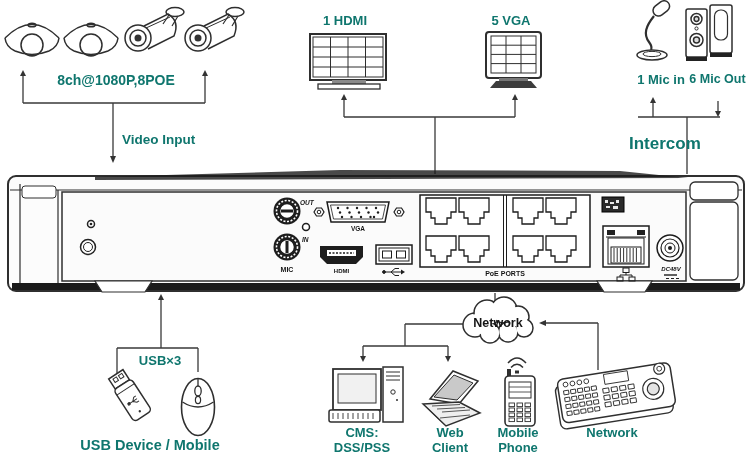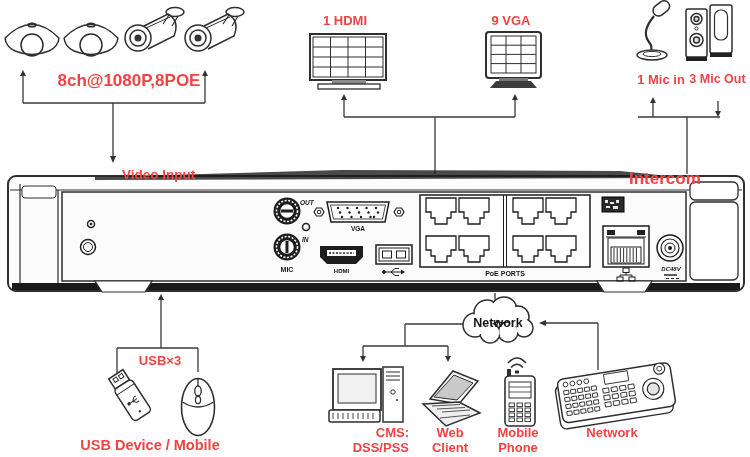--- a/index.html
+++ b/index.html
@@ -1,21 +1,21 @@
 <!DOCTYPE html>
 <html><head>
 <meta charset="utf-8">
 <style>
   html,body{margin:0;padding:0;background:#fff;}
   .canvas{position:relative;width:750px;height:457px;background:#fff;overflow:hidden;
           font-family:"Liberation Sans",sans-serif;}
   .art{position:absolute;left:0;top:0;z-index:1;}
-  .lbl{position:absolute;z-index:2;font-weight:bold;color:#ef4444;text-align:center;
+  .lbl{position:absolute;z-index:2;font-weight:bold;color:#0f766e;text-align:center;
        font-size:13px;line-height:15px;white-space:nowrap;}
-  .lbl.left{text-align:left;margin-top:35px;}
+  .lbl.left{text-align:left;}
   svg text{font-family:"Liberation Sans",sans-serif;font-weight:bold;fill:#141414;}
 </style>
 </head>
 <body>
 
 <div class="canvas">
 
   <svg class="art" width="750" height="457" viewBox="0 0 750 457">
 
     <g stroke="#3a3a3a" stroke-width="1.3" fill="none">
@@ -388,34 +388,34 @@
           <rect x="62" y="28" width="6" height="4.5"></rect>
           <rect x="70.5" y="28" width="6" height="4.5"></rect>
       </g>
       <circle cx="95" cy="22" r="10.5" fill="none" stroke="#2f2f2f" stroke-width="1.2"></circle>
       <circle cx="95" cy="22" r="6" fill="#e4e4e4" stroke="#2f2f2f" stroke-width="1.2"></circle>
       <circle cx="104" cy="3" r="5.5" fill="#fff" stroke="#2f2f2f" stroke-width="1.2"></circle>
       <circle cx="104" cy="3" r="2.4" fill="none" stroke="#2f2f2f" stroke-width="0.9"></circle>
     </g>
   </svg>
 
-  <div class="lbl" style="left:49px;top:73px;width:160px;font-size:17px;">8ch@1080P,8POE</div>
+  <div class="lbl" style="left:36px;top:73px;width:160px;font-size:14px;">8ch@1080P,8POE</div>
   <div class="lbl left" style="left:122px;top:132px;font-size:13.5px;">Video Input</div>
 
   <div class="lbl" style="left:305px;top:13px;width:80px;">1 HDMI</div>
-  <div class="lbl" style="left:471px;top:13px;width:80px;">9 VGA</div>
+  <div class="lbl" style="left:471px;top:13px;width:80px;">5 VGA</div>
 
   <div class="lbl" style="left:627px;top:72px;width:68px;font-size:13px;">1 Mic in</div>
-  <div class="lbl" style="left:685px;top:72px;width:65px;font-size:12.5px;">3 Mic Out</div>
+  <div class="lbl" style="left:685px;top:72px;width:65px;font-size:12.5px;">6 Mic Out</div>
   <div class="lbl left" style="left:629px;top:136px;font-size:17px;">Intercom</div>
 
   <div class="lbl" style="left:120px;top:353px;width:80px;">USB×3</div>
   <div class="lbl" style="left:60px;top:438px;width:180px;font-size:14.5px;">USB Device / Mobile</div>
 
-  <div class="lbl" style="left:329px;top:425px;width:80px;text-align:right;">
+  <div class="lbl" style="left:322px;top:425px;width:80px;">
     <div>CMS:</div>
     <div>DSS/PSS</div>
   </div>
   <div class="lbl" style="left:478px;top:425px;width:80px;">
     <div>Mobile</div>
     <div>Phone</div>
   </div>
   <div class="lbl" style="left:410px;top:425px;width:80px;">
     <div>Web</div>
     <div>Client</div>

